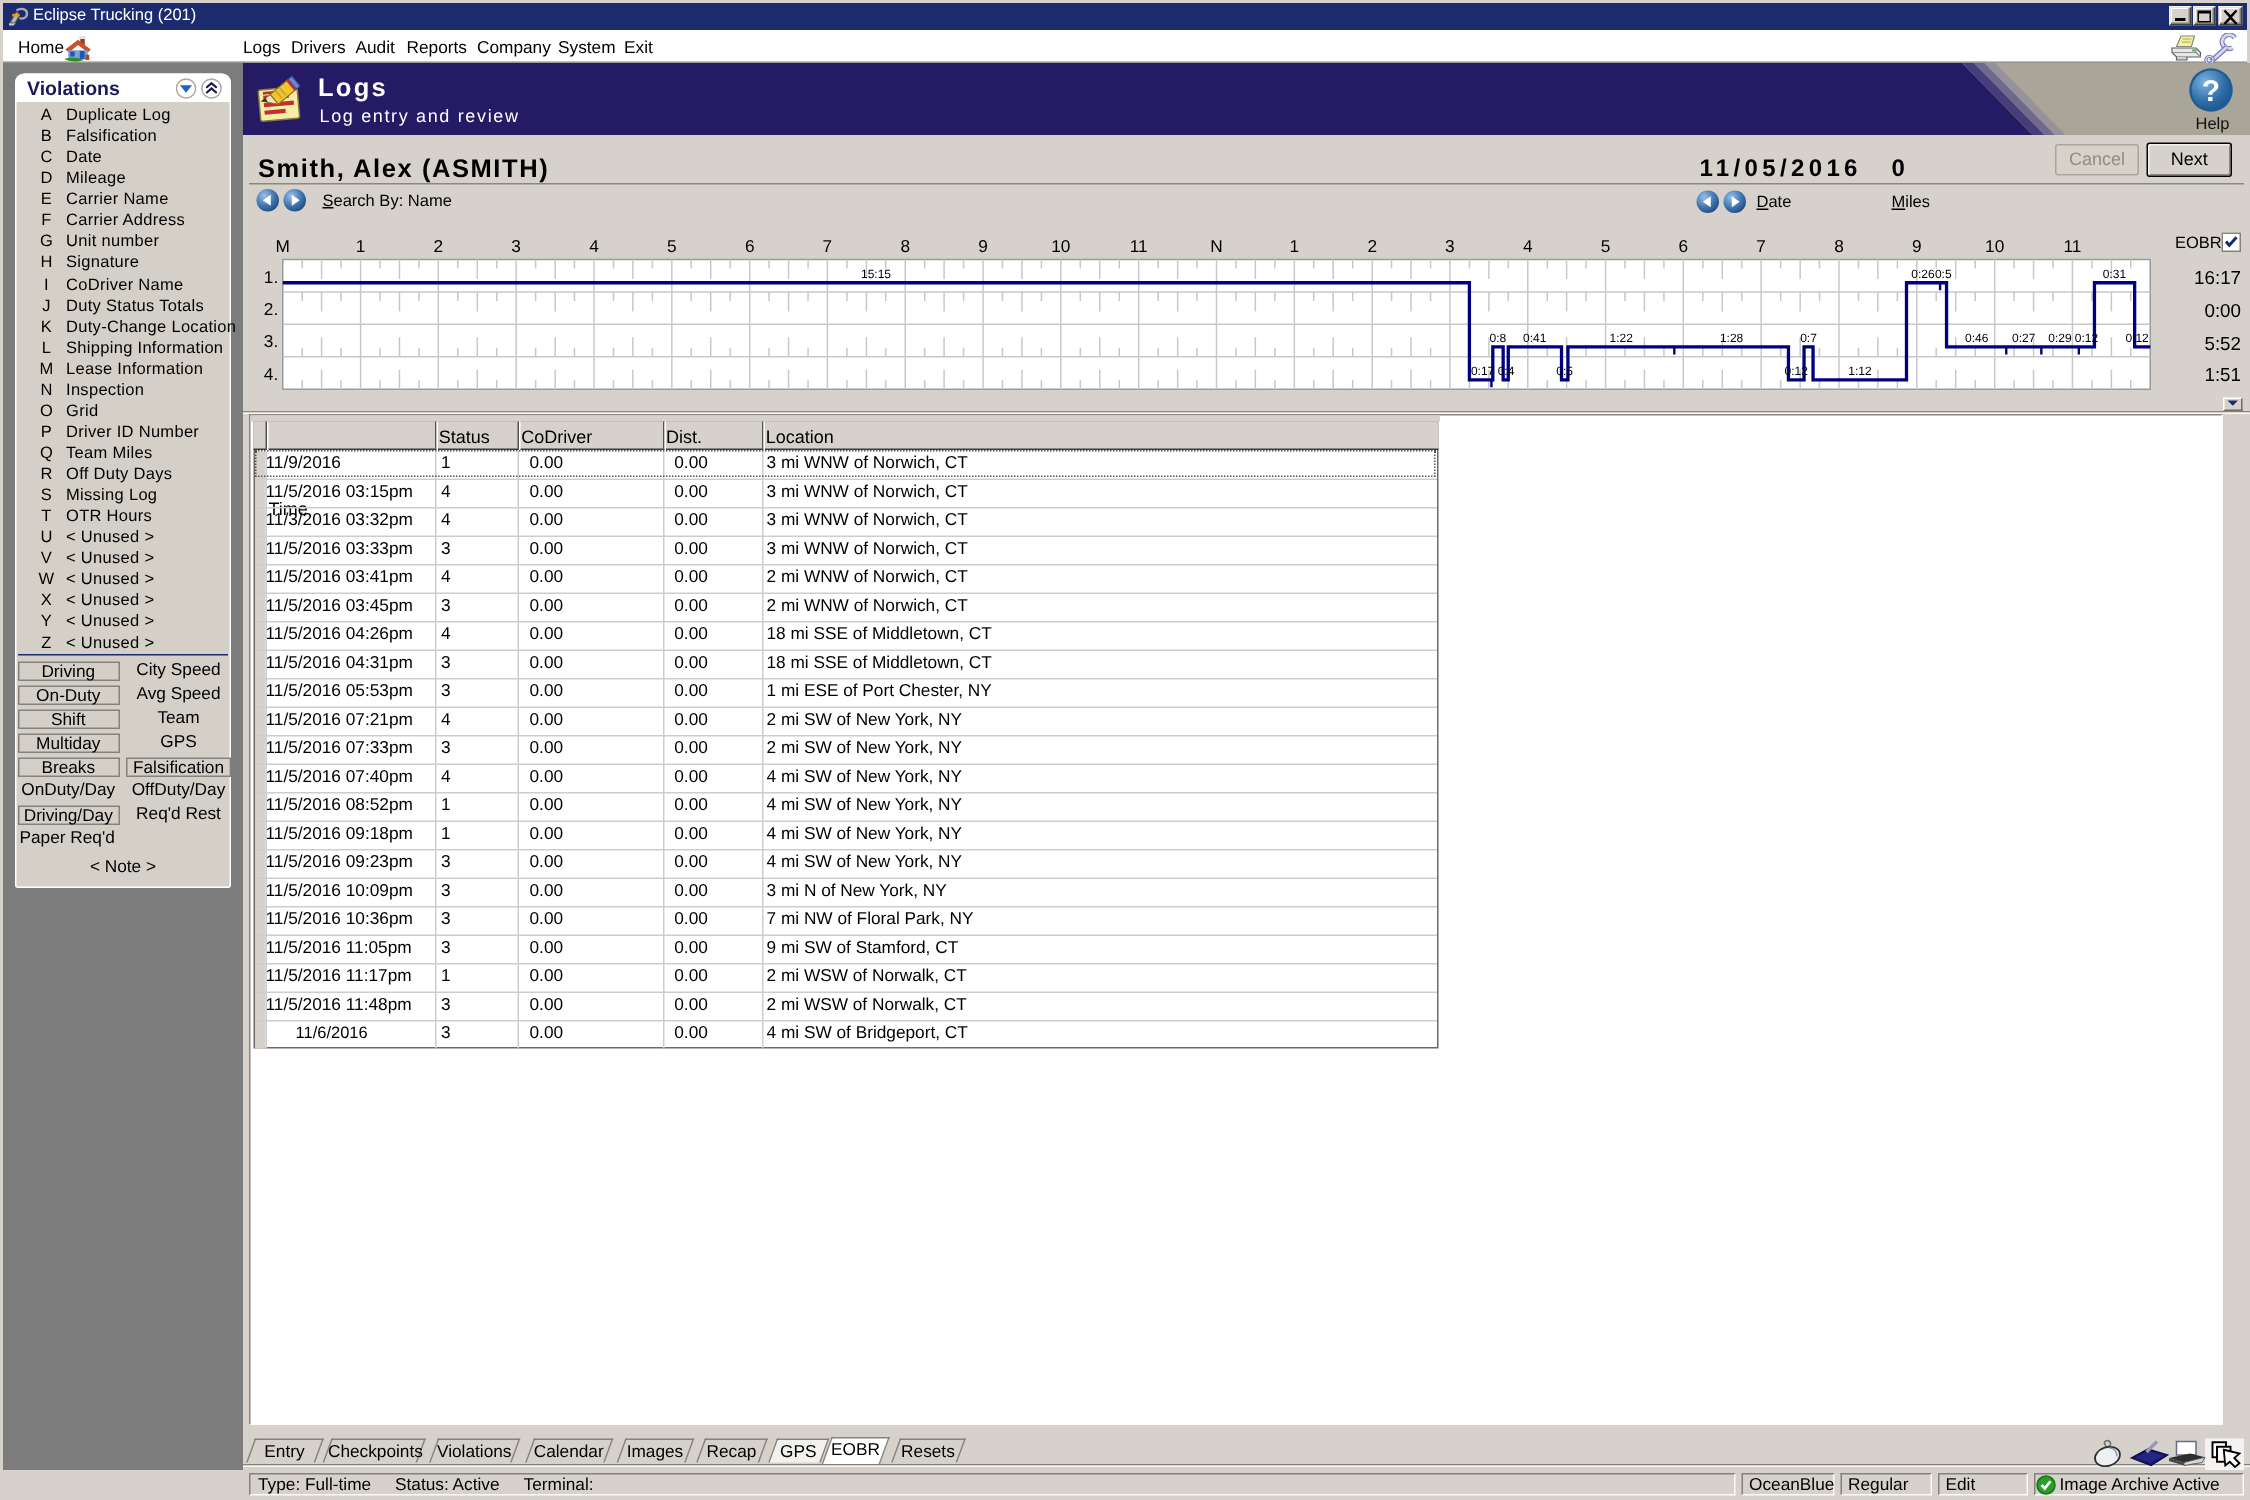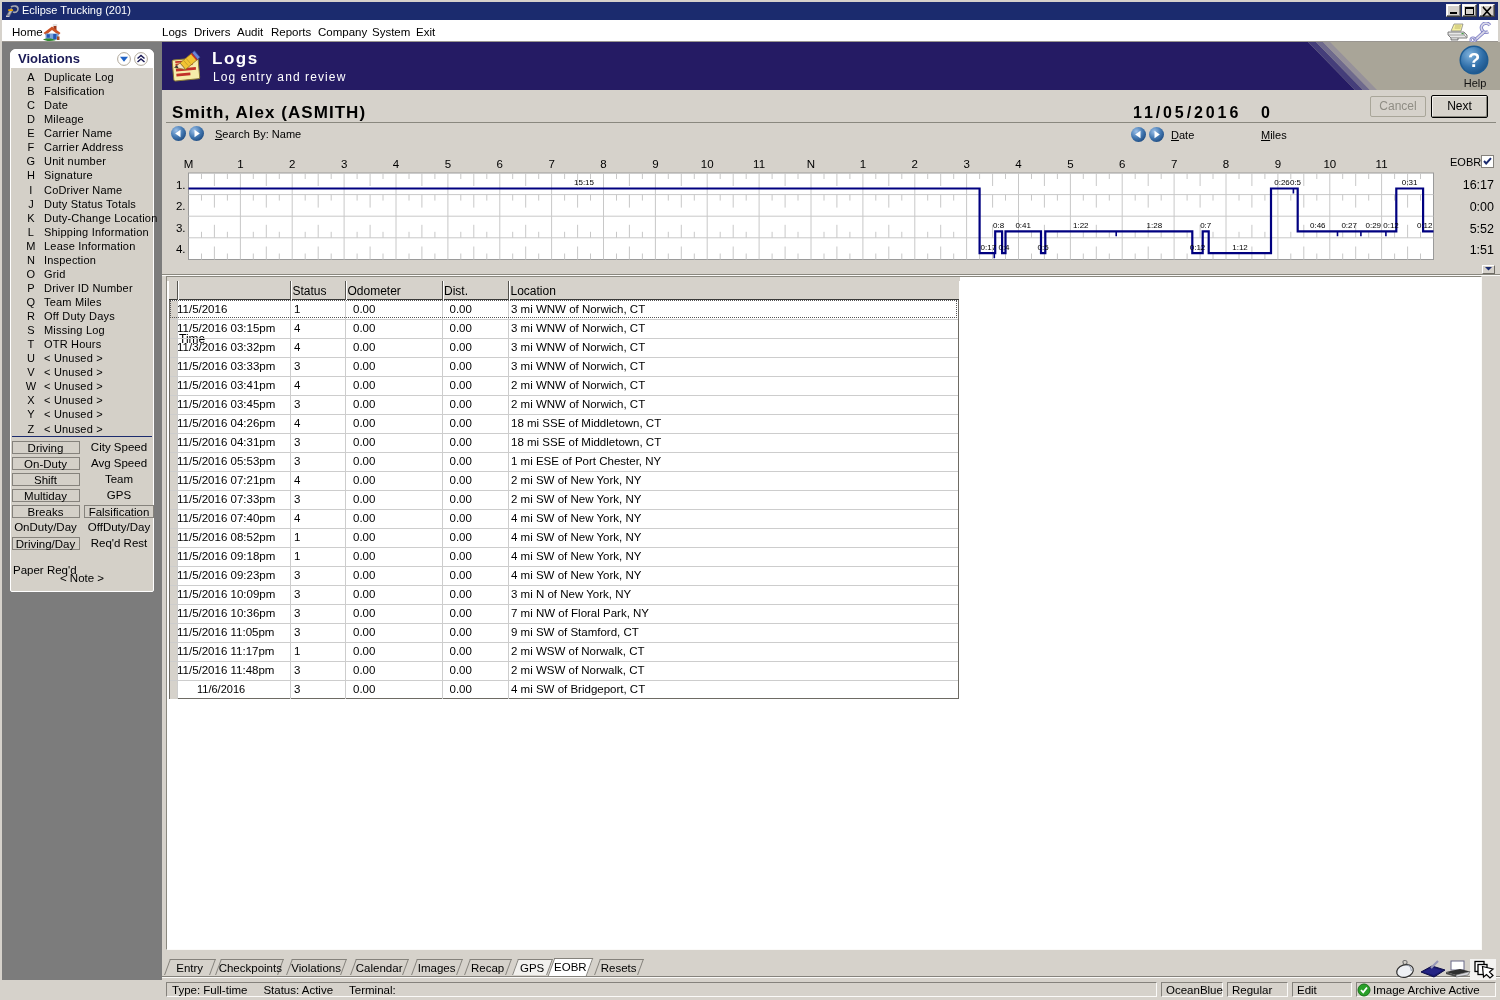--- a/index.html
+++ b/index.html
@@ -242,29 +242,29 @@
 <div class="abs" style="left:168.5px;top:281px;width:790.0px;height:417.5px;border:1px solid #6e6b64;background:#fff;"></div>
 <div class="abs" style="left:168.5px;top:281px;width:790.0px;height:18.5px;background:#d6d2cb;border-bottom:1px solid #3a3a38;"></div>
 <div class="abs" style="left:176.5px;top:281px;width:1px;height:18.5px;background:#55534e;"></div>
 <div class="abs" style="left:177.5px;top:281px;width:1px;height:18.5px;background:#fff;"></div>
 <div class="abs" style="left:179.0px;top:283.5px;font-size:12px;margin-top:48px;">Time</div>
 <div class="abs" style="left:290.0px;top:281px;width:1px;height:18.5px;background:#55534e;"></div>
 <div class="abs" style="left:291.0px;top:281px;width:1px;height:18.5px;background:#fff;"></div>
 <div class="abs" style="left:292.5px;top:283.5px;font-size:12px;">Status</div>
 <div class="abs" style="left:345.0px;top:281px;width:1px;height:18.5px;background:#55534e;"></div>
 <div class="abs" style="left:346.0px;top:281px;width:1px;height:18.5px;background:#fff;"></div>
-<div class="abs" style="left:347.5px;top:283.5px;font-size:12px;">Odometer</div>
+<div class="abs" style="left:347.5px;top:283.5px;font-size:12px;">CoDriver</div>
 <div class="abs" style="left:441.5px;top:281px;width:1px;height:18.5px;background:#55534e;"></div>
 <div class="abs" style="left:442.5px;top:281px;width:1px;height:18.5px;background:#fff;"></div>
 <div class="abs" style="left:444.0px;top:283.5px;font-size:12px;">Dist.</div>
 <div class="abs" style="left:508.0px;top:281px;width:1px;height:18.5px;background:#55534e;"></div>
 <div class="abs" style="left:509.0px;top:281px;width:1px;height:18.5px;background:#fff;"></div>
 <div class="abs" style="left:510.5px;top:283.5px;font-size:12px;">Location</div>
 <div class="abs" style="left:169.5px;top:300.5px;width:7px;height:398px;background:#d6d2cb;"></div>
-<div class="abs" style="left:177.0px;top:302.5px;font-size:11.5px;">11/5/2016</div>
+<div class="abs" style="left:177.0px;top:302.5px;font-size:11.5px;">11/9/2016</div>
 <div class="abs" style="left:294.0px;top:302.5px;font-size:11.5px;">1</div>
 <div class="abs" style="left:353.0px;top:302.5px;font-size:11.5px;">0.00</div>
 <div class="abs" style="left:449.5px;top:302.5px;font-size:11.5px;">0.00</div>
 <div class="abs" style="left:511.0px;top:302.5px;font-size:11.5px;">3 mi WNW of Norwich, CT</div>
 <div class="abs" style="left:177.0px;top:321.5px;font-size:11.5px;">11/5/2016 03:15pm</div>
 <div class="abs" style="left:294.0px;top:321.5px;font-size:11.5px;">4</div>
 <div class="abs" style="left:353.0px;top:321.5px;font-size:11.5px;">0.00</div>
 <div class="abs" style="left:449.5px;top:321.5px;font-size:11.5px;">0.00</div>
 <div class="abs" style="left:511.0px;top:321.5px;font-size:11.5px;">3 mi WNW of Norwich, CT</div>
 <div class="abs" style="left:169.5px;top:318.5px;width:788.0px;height:1px;background:#cdcdcd;"></div>
@@ -504,21 +504,21 @@
     <span class="lbl">&lt; Unused &gt;</span>
   </div>
 <div class="abs" style="left:12px;top:436px;width:140px;height:1px;background:#1b2b6e;"></div>
 <div class="vbtn" style="left:11.5px;top:441px;width:68px;">Driving</div>
 <div class="vbtn" style="left:11.5px;top:457px;width:68px;">On-Duty</div>
 <div class="vbtn" style="left:11.5px;top:473px;width:68px;">Shift</div>
 <div class="vbtn" style="left:11.5px;top:489px;width:68px;">Multiday</div>
 <div class="vbtn" style="left:11.5px;top:505px;width:68px;">Breaks</div>
 <div class="vlbl" style="left:11.5px;top:521px;width:68px;">OnDuty/Day</div>
 <div class="vbtn" style="left:11.5px;top:537px;width:68px;">Driving/Day</div>
-<div class="vlbl" style="left:13px;top:553px;text-align:left;margin-top:11px;">Paper Req'd</div>
+<div class="vlbl" style="left:13px;top:553px;text-align:left;">Paper Req'd</div>
 <div class="vlbl" style="left:84px;top:441px;width:70px;">City Speed</div>
 <div class="vlbl" style="left:84px;top:457px;width:70px;">Avg Speed</div>
 <div class="vlbl" style="left:84px;top:473px;width:70px;">Team</div>
 <div class="vlbl" style="left:84px;top:489px;width:70px;">GPS</div>
 <div class="vbtn" style="left:84px;top:505px;width:70px;">Falsification</div>
 <div class="vlbl" style="left:84px;top:521px;width:70px;">OffDuty/Day</div>
 <div class="vlbl" style="left:84px;top:537px;width:70px;">Req'd Rest</div>
 <div class="vlbl" style="left:10px;top:572px;width:144px;">&lt; Note &gt;</div>
 <div class="tab" style="left:167px;width:46px;">
     <span>Entry</span>

